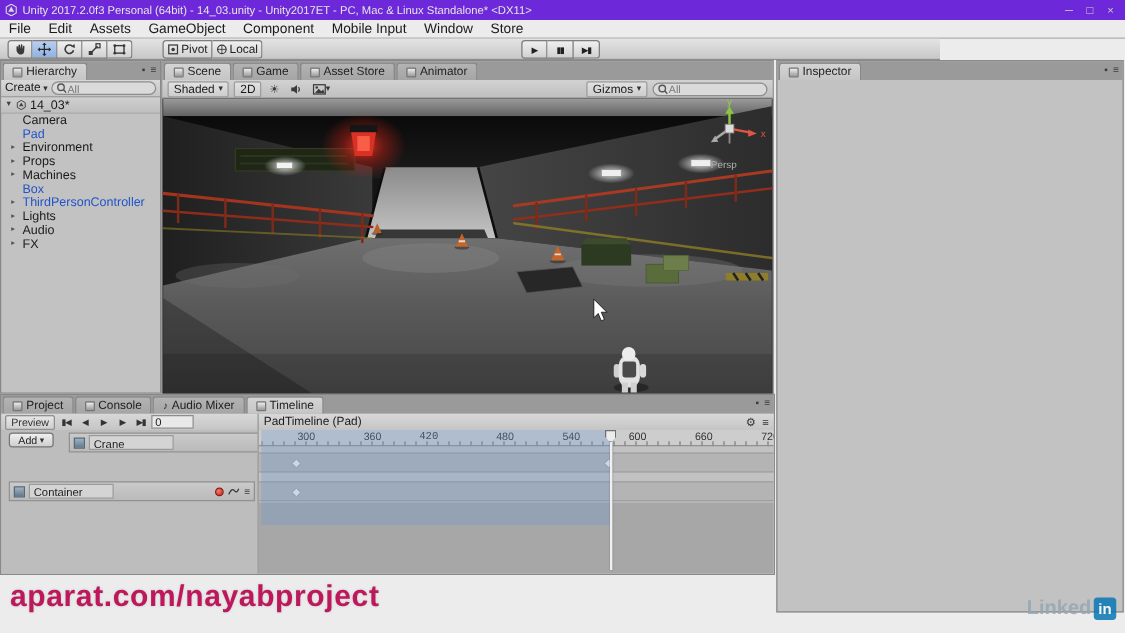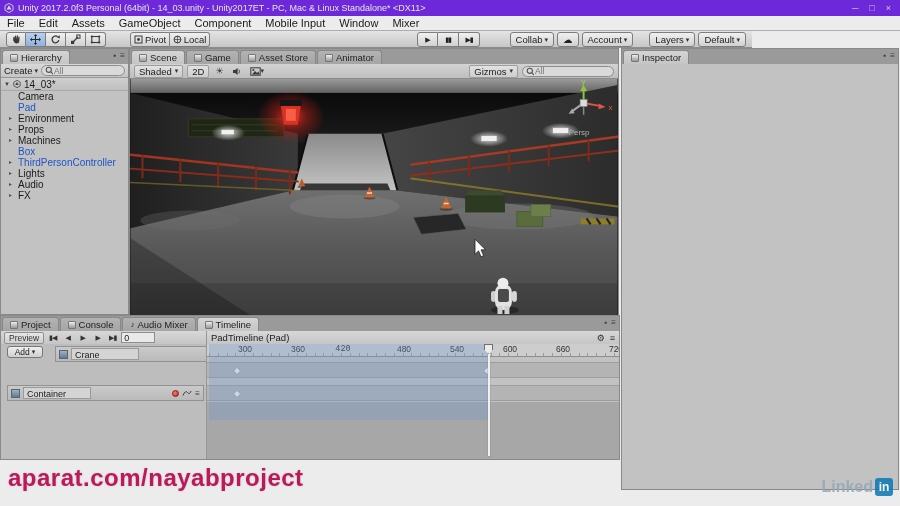--- a/index.html
+++ b/index.html
@@ -146,21 +146,21 @@
   </div>
 
   <div class="menubar">
     <span class="menu-item">File</span>
     <span class="menu-item">Edit</span>
     <span class="menu-item">Assets</span>
     <span class="menu-item">GameObject</span>
     <span class="menu-item">Component</span>
     <span class="menu-item">Mobile Input</span>
     <span class="menu-item">Window</span>
-    <span class="menu-item">Mixer</span>
+    <span class="menu-item">Store</span>
   </div>
 
   <div class="toolbar">
     <div class="group tools">
       <div class="tbtn">
         <svg width="11" height="11">
             <path d="M2.2 6.5 L2.2 3.2 Q2.9 2.6 3.4 3.2 L3.4 5.2 L3.9 1.8 Q4.6 1.3 5 1.9 L5.2 5 L5.8 1.5 Q6.5 1.1 6.9 1.7 L6.9 5.1 L7.6 2.6 Q8.3 2.3 8.6 3 L8.3 7.5 Q7.8 9.6 5.8 9.6 Q3.4 9.6 2.2 6.5 Z" fill="#3a3a3a"></path>
           </svg>
       </div>
       <div class="tbtn active">
@@ -224,41 +224,20 @@
           <span>▶</span>
         </div>
       <div class="tbtn">
           <span>▮▮</span>
         </div>
       <div class="tbtn">
           <span>▶▮</span>
         </div>
     </div>
 
-    <div class="rightgrp">
-      <div class="tbtn">
-        <span>Collab</span>
-        <span class="dd-arrow">▾</span>
-      </div>
-      <div class="tbtn">
-        <span>☁</span>
-      </div>
-      <div class="tbtn">
-        <span>Account</span>
-        <span class="dd-arrow">▾</span>
-      </div>
-      <div class="tbtn gap-left">
-        <span>Layers</span>
-        <span class="dd-arrow">▾</span>
-      </div>
-      <div class="tbtn">
-        <span>Default</span>
-        <span class="dd-arrow">▾</span>
-      </div>
-    </div>
   </div>
 
   <div class="panel" id="hierarchy">
     <div class="tabstrip">
       <div class="tab active">
         <span class="tab-ic"></span>
         <span>Hierarchy</span>
       </div>
       <span class="strip-icons">
         <span>▪</span>

